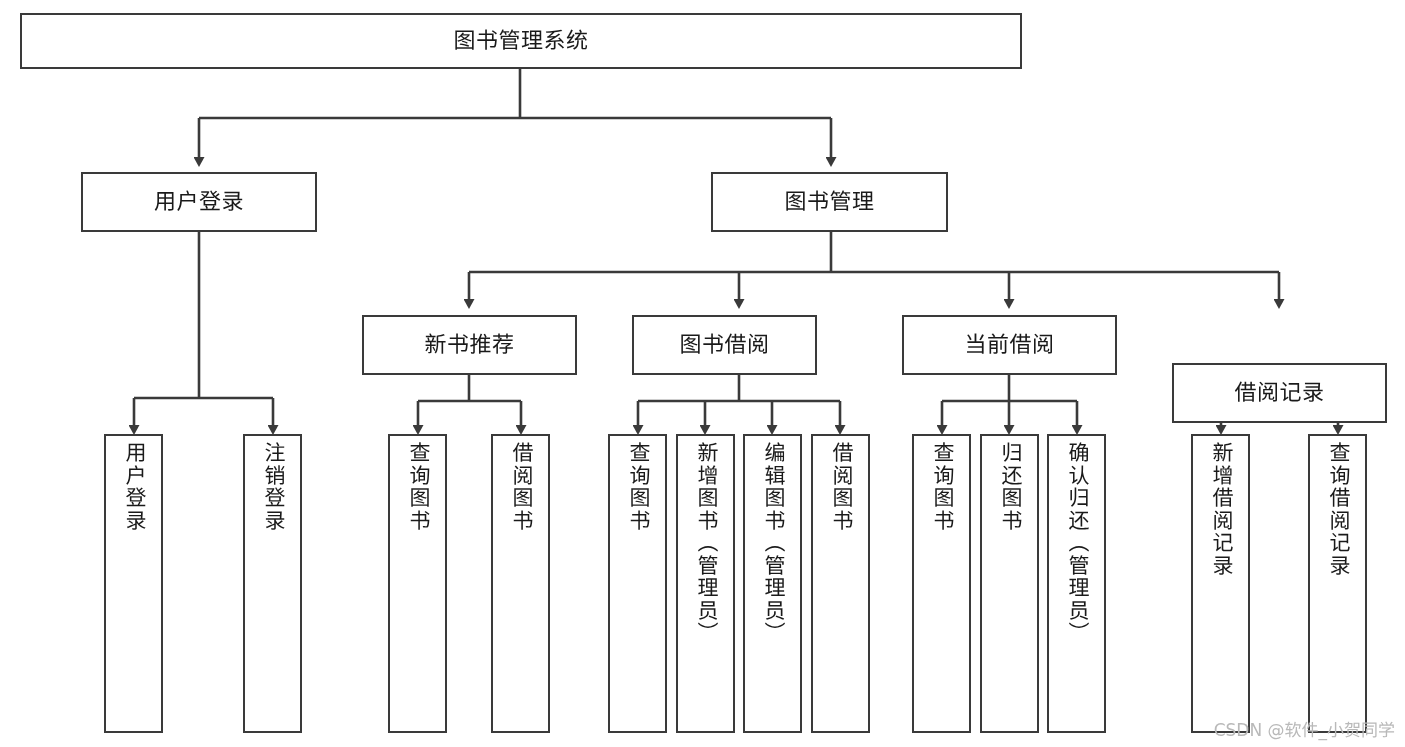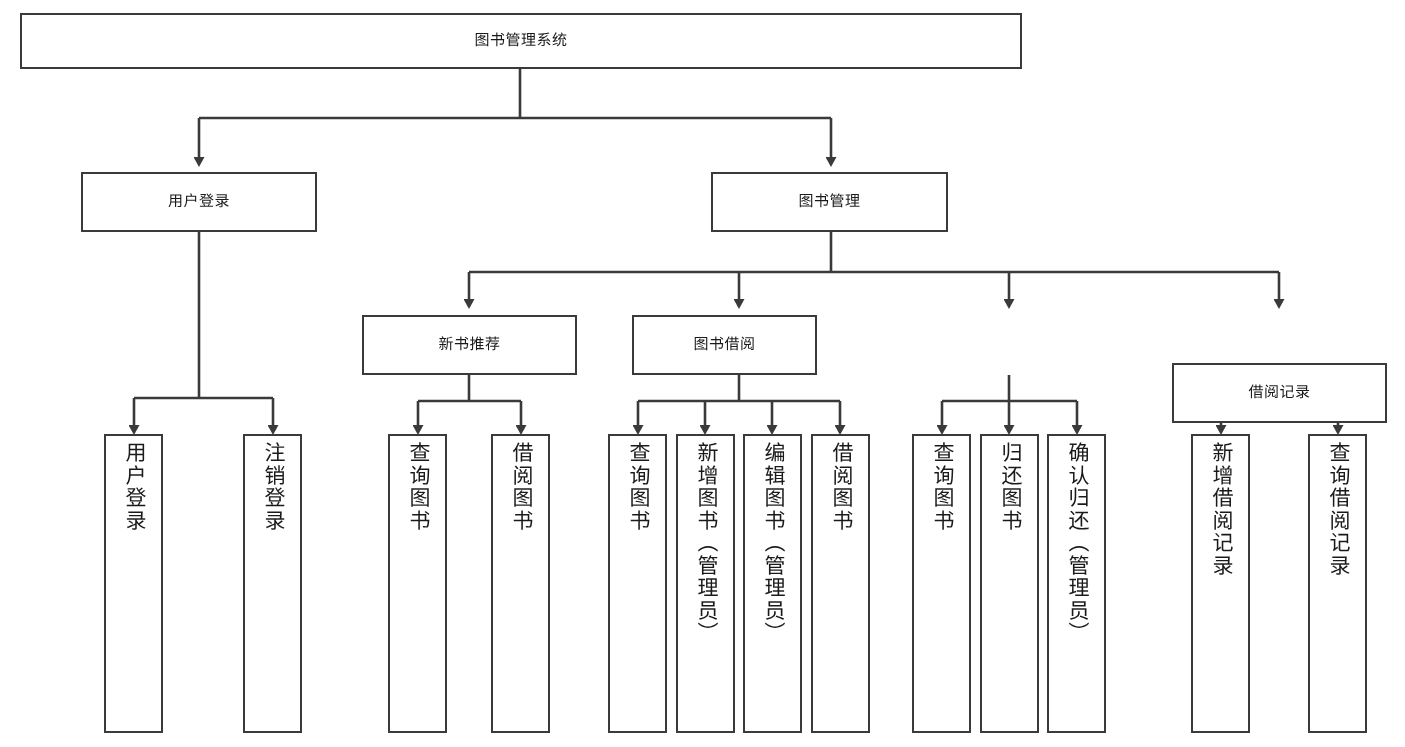--- a/index.html
+++ b/index.html
@@ -37,21 +37,21 @@
     color: #1a1a1a;
     z-index: 2;
   }
   .node .label {
     display: block;
     text-align: center;
     line-height: 1.18;
     letter-spacing: 0.5px;
   }
   .node.horiz .label {
-    font-size: 15px;
+    font-size: 22px;
   }
   .node.vert {
     align-items: flex-start;
     padding-top: 6px;
   }
   .node.vert .label {
     writing-mode: vertical-rl;
     text-orientation: upright;
     font-size: 21px;
     letter-spacing: 1.5px;
@@ -136,20 +136,23 @@
   <div class="node horiz" style="left:711px; top:172px; width:237px; height:60px;">
     <span class="label">图书管理</span>
   </div>
 
   <div class="node horiz" style="left:362px; top:315px; width:215px; height:60px;">
     <span class="label">新书推荐</span>
   </div>
   <div class="node horiz" style="left:632px; top:315px; width:185px; height:60px;">
     <span class="label">图书借阅</span>
   </div>
+  <div class="node horiz" style="left:902px; top:315px; width:215px; height:60px;">
+    <span class="label">当前借阅</span>
+  </div>
   <div class="node horiz" style="left:1172px; top:315px; width:215px; height:60px;margin-top:48px;">
     <span class="label">借阅记录</span>
   </div>
 
   <div class="node vert" style="left:104px; top:434px; width:59px; height:299px;">
     <span class="label">用户登录</span>
   </div>
   <div class="node vert" style="left:243px; top:434px; width:59px; height:299px;">
     <span class="label">注销登录</span>
   </div>
@@ -184,14 +187,15 @@
     <span class="label">确认归还（管理员）</span>
   </div>
 
   <div class="node vert" style="left:1191px; top:434px; width:59px; height:299px;">
     <span class="label">新增借阅记录</span>
   </div>
   <div class="node vert" style="left:1308px; top:434px; width:59px; height:299px;">
     <span class="label">查询借阅记录</span>
   </div>
 
+  <div id="watermark">CSDN @软件_小贺同学</div>
 
 </div>
 
 </body></html>

